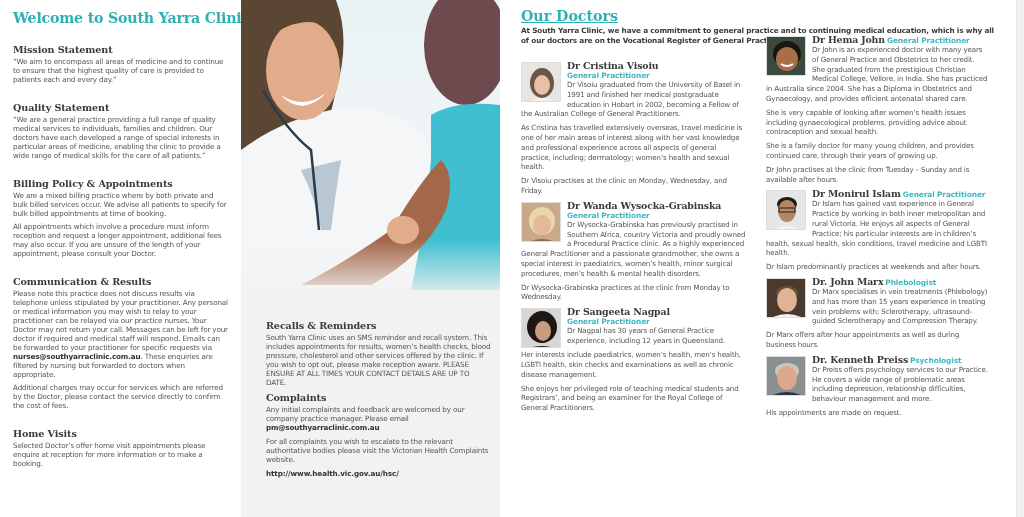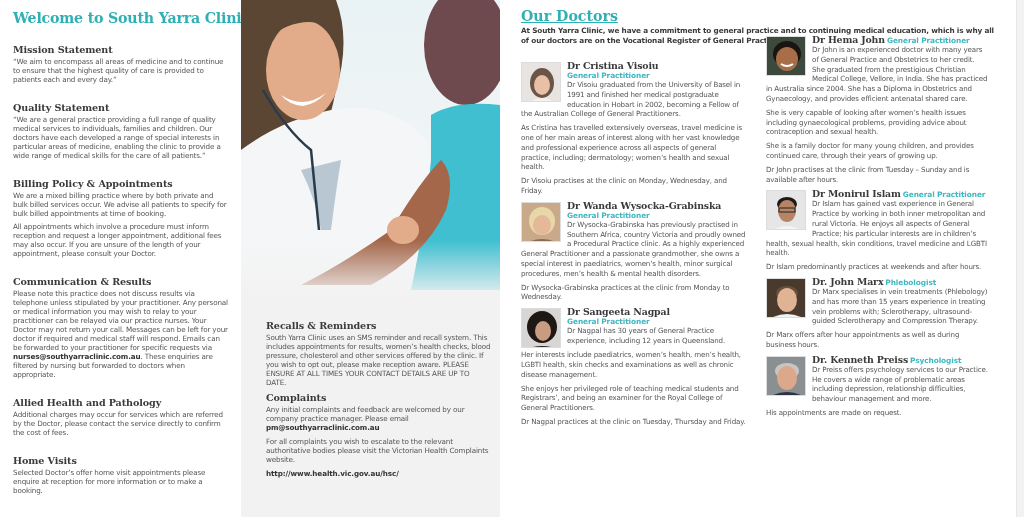--- a/index.html
+++ b/index.html
@@ -56,21 +56,20 @@
     <div class="h">Billing Policy &amp; Appointments</div>
     <div class="p">We are a mixed billing practice where by both private and bulk billed services occur. We advise all patients to specify for bulk billed appointments at time of booking.</div>
     <div class="p">All appointments which involve a procedure must inform reception and request a longer appointment, additional fees may also occur. If you are unsure of the length of your appointment, please consult your Doctor.</div>
 
     <div class="h">Communication &amp; Results</div>
     <div class="p">
       <span>Please note this practice does not discuss results via telephone unless stipulated by your practitioner. Any personal or medical information you may wish to relay to your practitioner can be relayed via our practice nurses. Your Doctor may not return your call. Messages can be left for your doctor if required and medical staff will respond. Emails can be forwarded to your practitioner for specific requests via</span>
       <b>nurses@southyarraclinic.com.au</b><span>. These enquiries are filtered by nursing but forwarded to doctors when appropriate.</span>
     </div>
 
-    <div class="h">Allied Health and Pathology</div>
     <div class="p">Additional charges may occur for services which are referred by the Doctor, please contact the service directly to confirm the cost of fees.</div>
 
     <div class="h">Home Visits</div>
     <div class="p">Selected Doctor’s offer home visit appointments please enquire at reception for more information or to make a booking.</div>
   </div>
 
   <div class="mid">
     <div class="photo" aria-label="Smiling doctor with stethoscope examining a young patient">
       <svg width="259" height="300" viewBox="0 0 259 300">
         <defs>
@@ -171,21 +170,20 @@
                 <ellipse cx="21" cy="22" rx="8" ry="10" fill="#c99b80"></ellipse>
                 <path d="M4 40 Q20 34 36 40 Z" fill="#2a2220"></path>
               </svg>
           </div>
           <div class="dname">Dr Sangeeta Nagpal</div>
           <div class="drole">General Practitioner</div>
           <div class="dp">Dr Nagpal has 30 years of General Practice experience, including 12 years in Queensland.</div>
           <div class="clear"></div>
           <div class="dp">Her interests include paediatrics, women’s health, men’s health, LGBTI health, skin checks and examinations as well as chronic disease management.</div>
           <div class="dp">She enjoys her privileged role of teaching medical students and Registrars’, and being an examiner for the Royal College of General Practitioners.</div>
-          <div class="dp">Dr Nagpal practices at the clinic on Tuesday, Thursday and Friday.</div>
         </div>
       </div>
 
       <div class="col col2">
 
         <div class="doc">
           <div class="avatar">
             <svg width="40" height="40">
                 <rect width="40" height="40" fill="#3c4a3e"></rect>
                 <ellipse cx="20" cy="17" rx="14" ry="13" fill="#1b1512"></ellipse>

